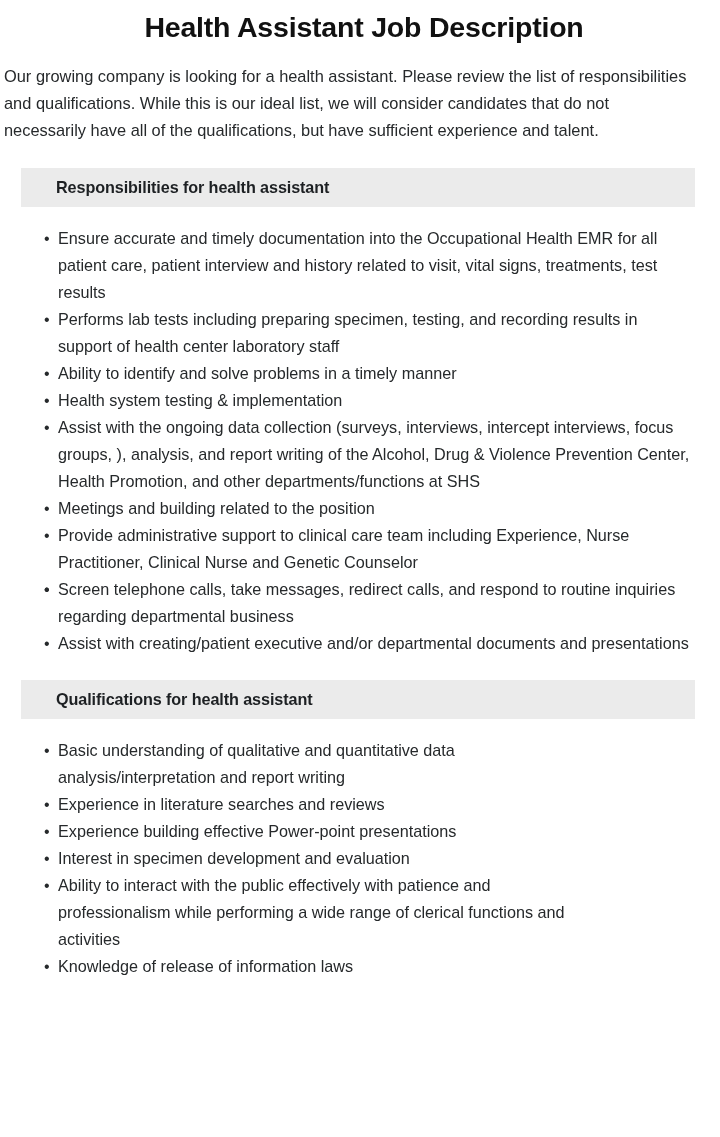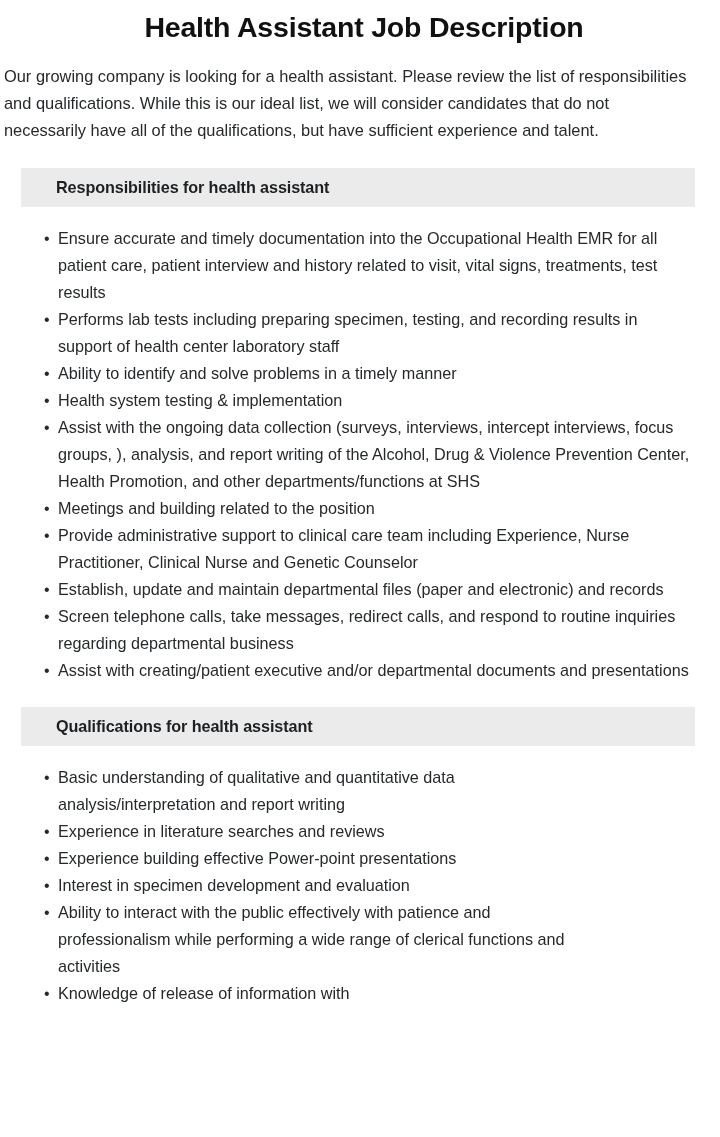--- a/index.html
+++ b/index.html
@@ -102,35 +102,35 @@
       <span class="section-header-text">Responsibilities for health assistant</span>
     </div>
     <ul class="bullets">
       <li><span class="dot">•</span><span>Ensure accurate and timely documentation into the Occupational Health EMR for all patient care, patient interview and history related to visit, vital signs, treatments, test results</span></li>
       <li><span class="dot">•</span><span>Performs lab tests including preparing specimen, testing, and recording results in support of health center laboratory staff</span></li>
       <li><span class="dot">•</span><span>Ability to identify and solve problems in a timely manner</span></li>
       <li><span class="dot">•</span><span>Health system testing &amp; implementation</span></li>
       <li><span class="dot">•</span><span>Assist with the ongoing data collection (surveys, interviews, intercept interviews, focus groups, ), analysis, and report writing of the Alcohol, Drug &amp; Violence Prevention Center, Health Promotion, and other departments/functions at SHS</span></li>
       <li><span class="dot">•</span><span>Meetings and building related to the position</span></li>
       <li><span class="dot">•</span><span>Provide administrative support to clinical care team including Experience, Nurse Practitioner, Clinical Nurse and Genetic Counselor</span></li>
-      <li><span class="dot">•</span><span>Establish, update and maintain departmental files (paper and electronic) and records</span></li>
+      <li><span class="dot">•</span></li>
       <li><span class="dot">•</span><span>Screen telephone calls, take messages, redirect calls, and respond to routine inquiries regarding departmental business</span></li>
       <li><span class="dot">•</span><span>Assist with creating/patient executive and/or departmental documents and presentations</span></li>
     </ul>
   </div>
 
   <div class="section section-qualifications">
     <div class="section-header">
       <span class="section-header-text">Qualifications for health assistant</span>
     </div>
     <ul class="bullets">
       <li><span class="dot">•</span><span>Basic understanding of qualitative and quantitative data analysis/interpretation and report writing</span></li>
       <li><span class="dot">•</span><span>Experience in literature searches and reviews</span></li>
       <li><span class="dot">•</span><span>Experience building effective Power-point presentations</span></li>
       <li><span class="dot">•</span><span>Interest in specimen development and evaluation</span></li>
       <li><span class="dot">•</span><span>Ability to interact with the public effectively with patience and professionalism while performing a wide range of clerical functions and activities</span></li>
-      <li><span class="dot">•</span><span>Knowledge of release of information with</span></li>
+      <li><span class="dot">•</span><span>Knowledge of release of information laws</span></li>
     </ul>
   </div>
 
   <div class="spacer-bottom"></div>
 
 </div>
 
 </body></html>

